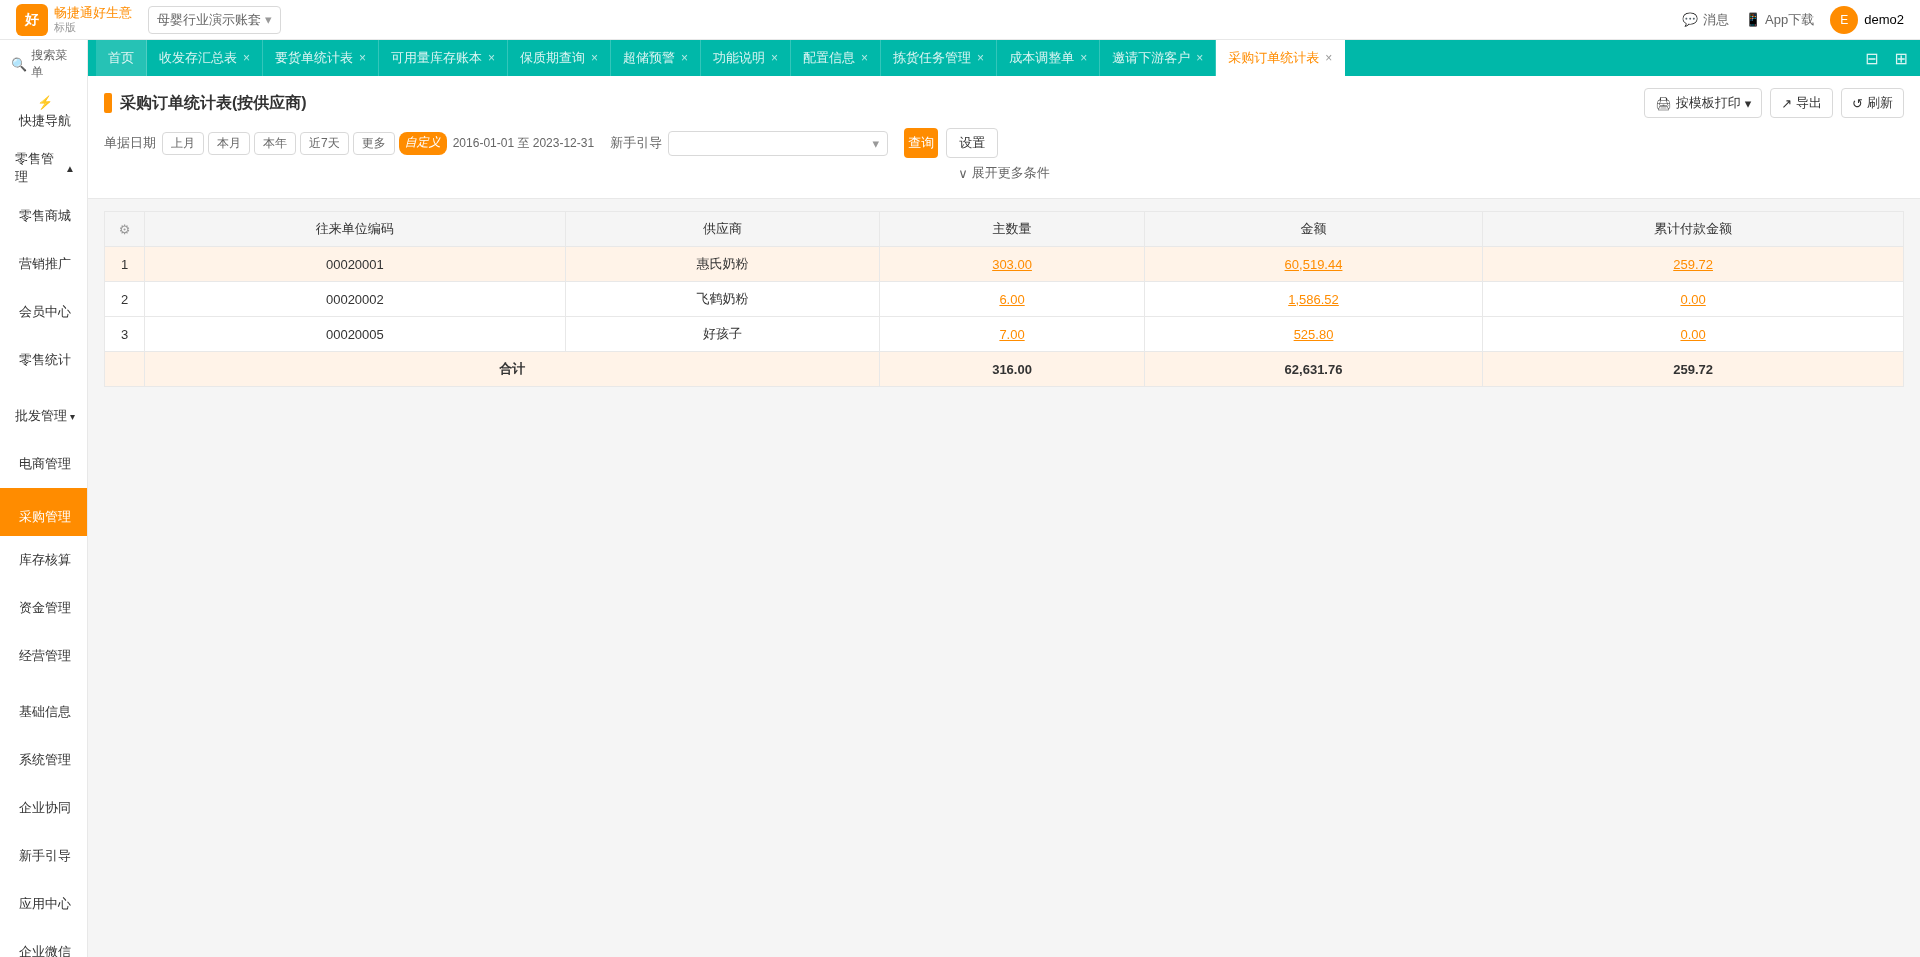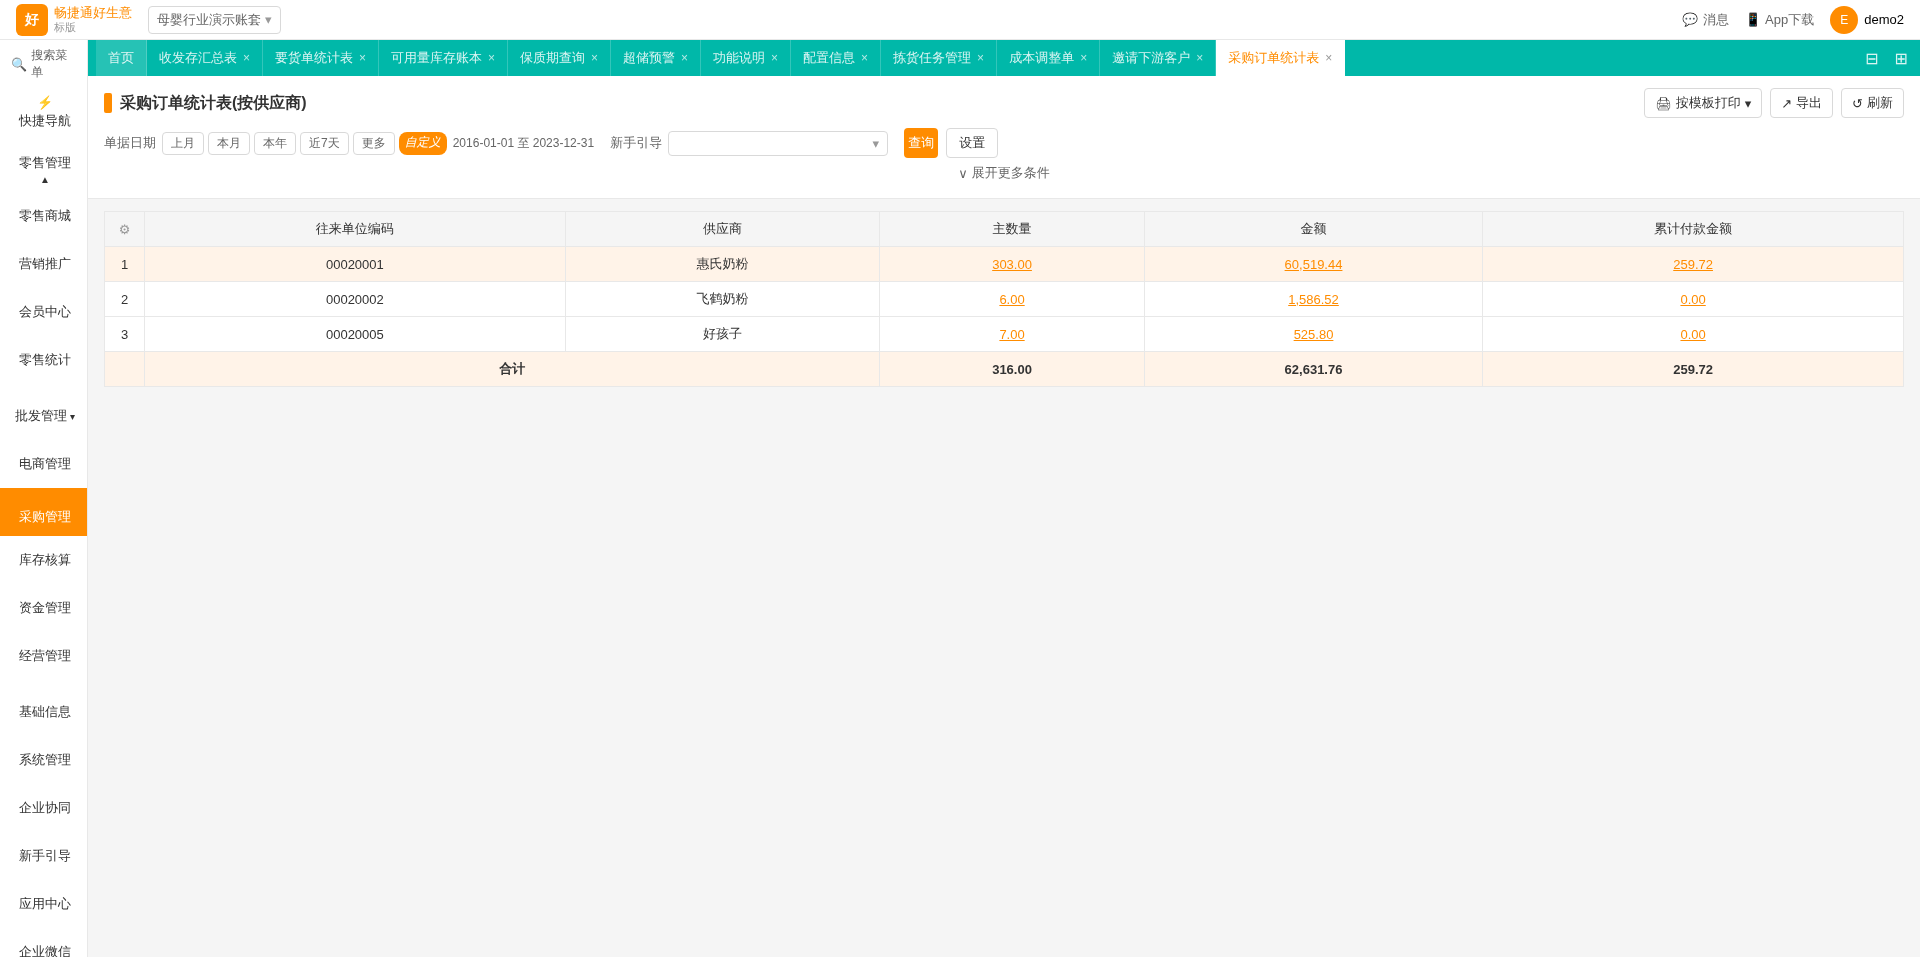--- a/index.html
+++ b/index.html
@@ -145,21 +145,21 @@
   <div class="sidebar">
     <div class="sidebar-item" style="flex-direction:row;justify-content:center;gap:4px;padding:8px;">
       <span>🔍</span>
       <span style="font-size:12px;color:#666;">搜索菜单</span>
     </div>
     <div class="sidebar-item">
       <span>⚡</span>
       <span>快捷导航</span>
     </div>
     <div class="sidebar-divider"></div>
-    <div class="sidebar-item" style="flex-direction:column;justify-content:space-between;padding:10px 12px;">
+    <div class="sidebar-item" style="flex-direction:row;justify-content:space-between;padding:10px 12px;">
       <span>零售管理</span>
       <span class="sub-arrow">▲</span>
     </div>
     <div class="sidebar-item">
       <span>零售商城</span>
     </div>
     <div class="sidebar-item">
       <span>营销推广</span>
     </div>
     <div class="sidebar-item">

